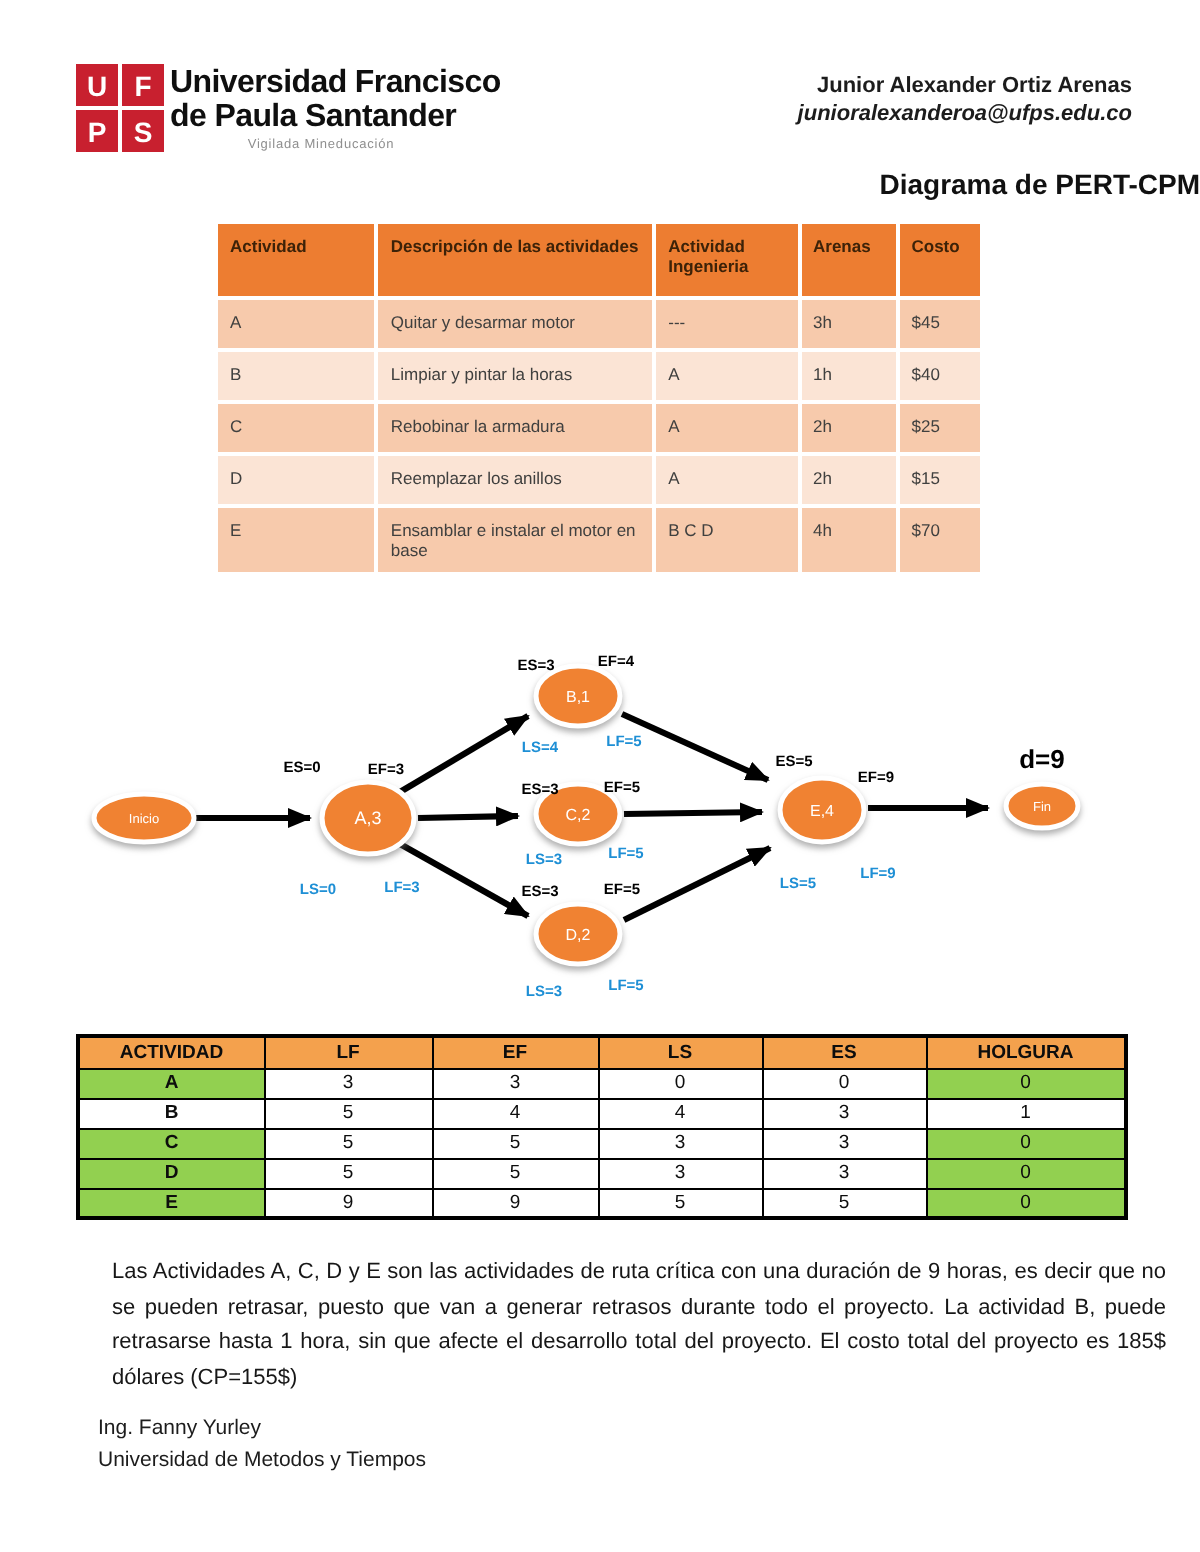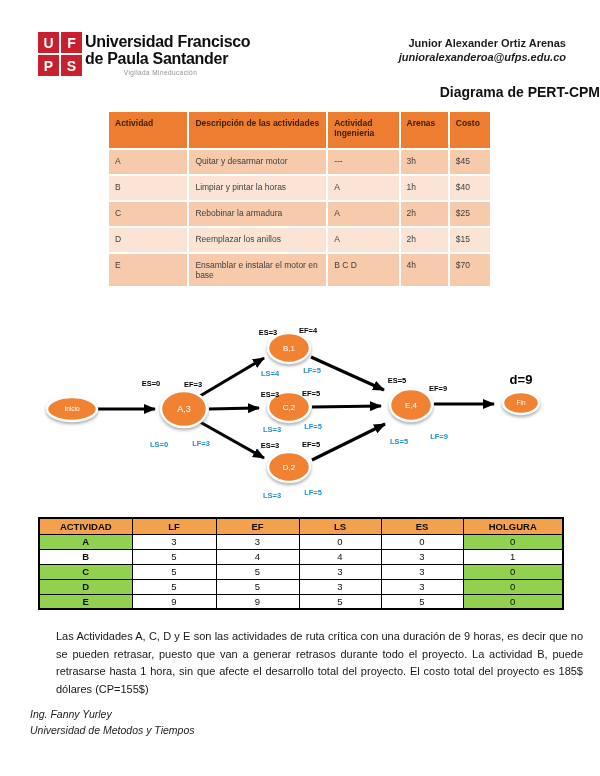--- a/index.html
+++ b/index.html
@@ -56,21 +56,21 @@
   .res-table-wrap{position:absolute;left:38px;top:517px;}
   table.res{border-collapse:collapse;table-layout:fixed;width:524px;border:2px solid #000;}
   table.res th{background:var(--results-header-orange);border:1px solid #000;font-size:9.5px;font-weight:bold;
         color:#0d0d0d;text-align:center;height:16px;padding:0;}
   table.res td{border:1px solid #000;font-size:9.5px;color:#0d0d0d;text-align:center;height:15px;padding:0;background:#fff;}
   table.res td.act-cell{font-weight:bold;}
   table.res td.green{background:var(--critical-green);}
 
   .analysis{position:absolute;left:38px;top:628px;width:527px;font-size:11px;line-height:17.5px;
         text-align:justify;color:#171717;margin-left:18px;}
-  .footer{position:absolute;left:30px;top:706px;font-size:10.5px;line-height:16px;color:#1c1c1c;font-style:italic;}
+  .footer{position:absolute;left:49px;top:706px;font-size:10.5px;line-height:16px;color:#1c1c1c;}
 </style>
 </head>
 <body>
 
 <div class="page">
 
   <div class="logo">
     <span>U</span>
     <span>F</span>
     <span>P</span>

